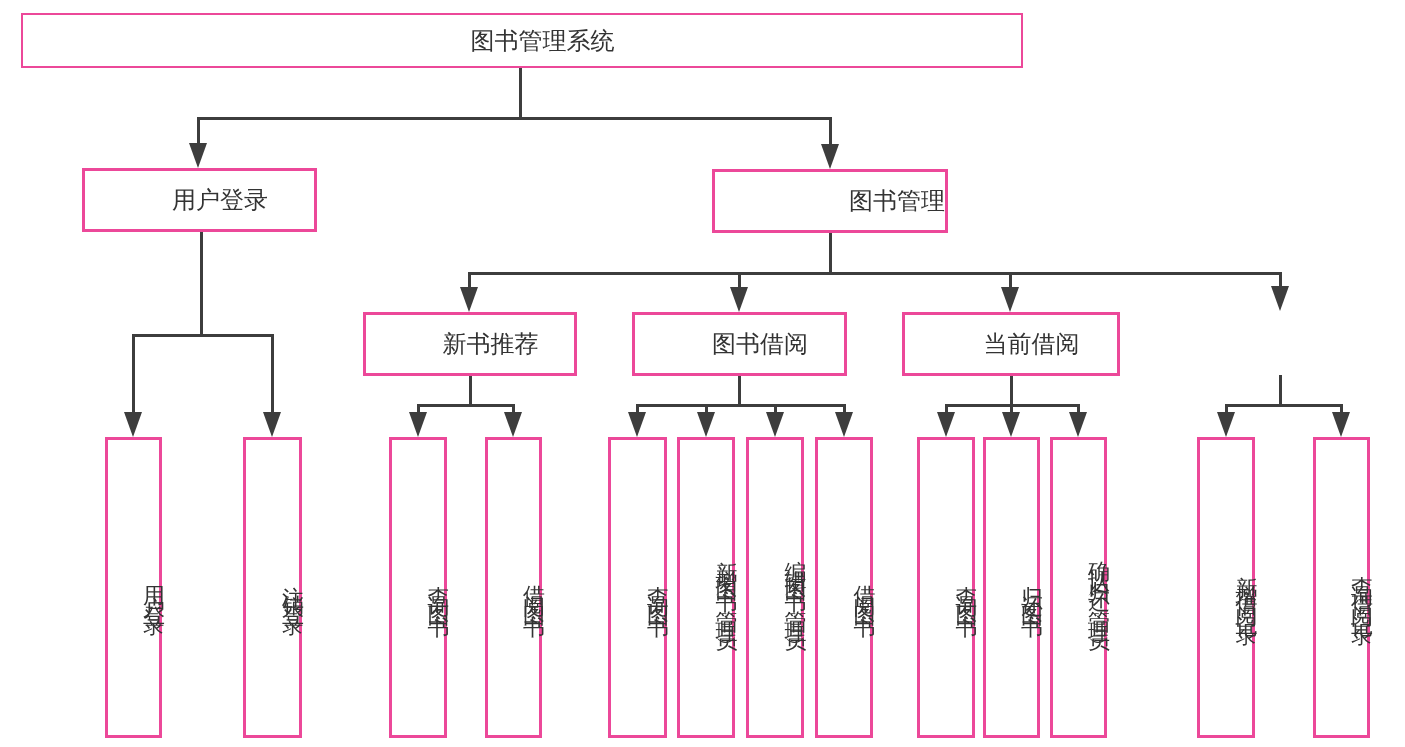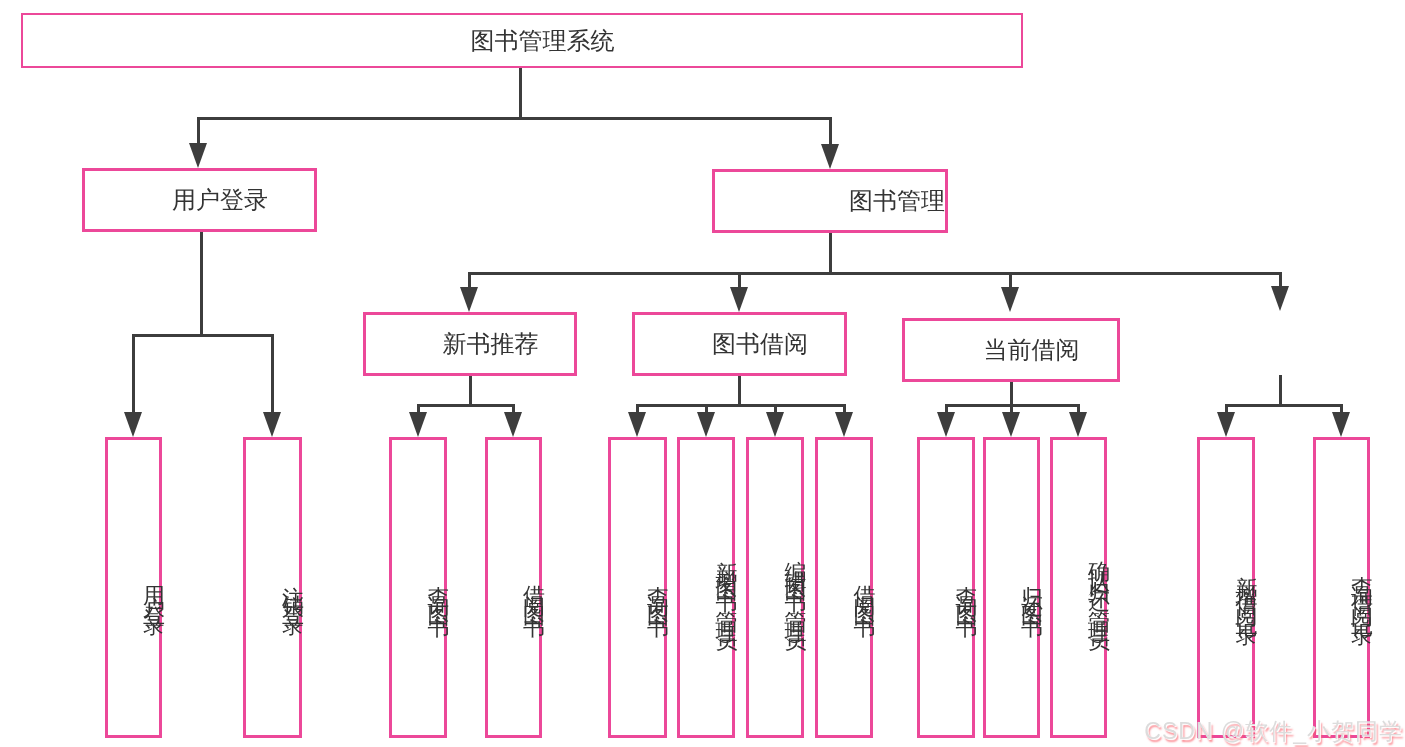--- a/index.html
+++ b/index.html
@@ -59,21 +59,20 @@
     color: #dcdcdc;
     text-shadow: 1px 1px 0 rgba(255,255,255,0.9), 2px 3px 2px rgba(250,95,105,0.75);
     z-index: 5;
     white-space: nowrap;
   }
 </style>
 </head>
 <body>
 
 <div id="diagram">
-  <div class="watermark">CSDN @软件_小贺同学</div>
 <div class="line" style="left: 518.5px; top: 66.5px; width: 3px; height: 53px;"></div>
     <div class="line" style="left: 196.5px; top: 116.5px; width: 635px; height: 3px;"></div>
     <div class="line" style="left: 196.5px; top: 116.5px; width: 3px; height: 31px;"></div>
     <div class="line" style="left: 828.5px; top: 116.5px; width: 3px; height: 32px;"></div>
     <div class="line" style="left: 828.5px; top: 231.5px; width: 3px; height: 43px;"></div>
     <div class="line" style="left: 467.5px; top: 271.5px; width: 814px; height: 3px;"></div>
     <div class="line" style="left: 467.5px; top: 271.5px; width: 3px; height: 18px;"></div>
     <div class="line" style="left: 737.5px; top: 271.5px; width: 3px; height: 19px;"></div>
     <div class="line" style="left: 1008.5px; top: 271.5px; width: 3px; height: 19px;"></div>
     <div class="line" style="left: 1278.5px; top: 271.5px; width: 3px; height: 18px;"></div>
@@ -127,21 +126,21 @@
     </div>
     <div class="node" style="left: 712px; top: 169px; width: 236px; height: 64px; justify-content: flex-end;">
       <span class="label">图书管理</span>
     </div>
     <div class="node" style="left: 363px; top: 312px; width: 214px; height: 64px; text-align: right;">
       <span class="label">新书推荐</span>
     </div>
     <div class="node" style="left: 632px; top: 312px; width: 215px; height: 64px;">
       <span class="label">图书借阅</span>
     </div>
-    <div class="node" style="left: 902px; top: 312px; width: 218px; height: 64px; margin-top: 6px;">
+    <div class="node" style="left: 902px; top: 312px; width: 218px; height: 64px;">
       <span class="label">当前借阅</span>
     </div>
     <div class="node v" style="left: 105px; top: 437px; width: 57px; height: 301px;">
       <span class="label">用户登录</span>
     </div>
     <div class="node v" style="left: 243px; top: 437px; width: 59px; height: 301px;">
       <span class="label">注销登录</span>
     </div>
     <div class="node v" style="left: 389px; top: 437px; width: 58px; height: 301px;">
       <span class="label">查询图书</span>

